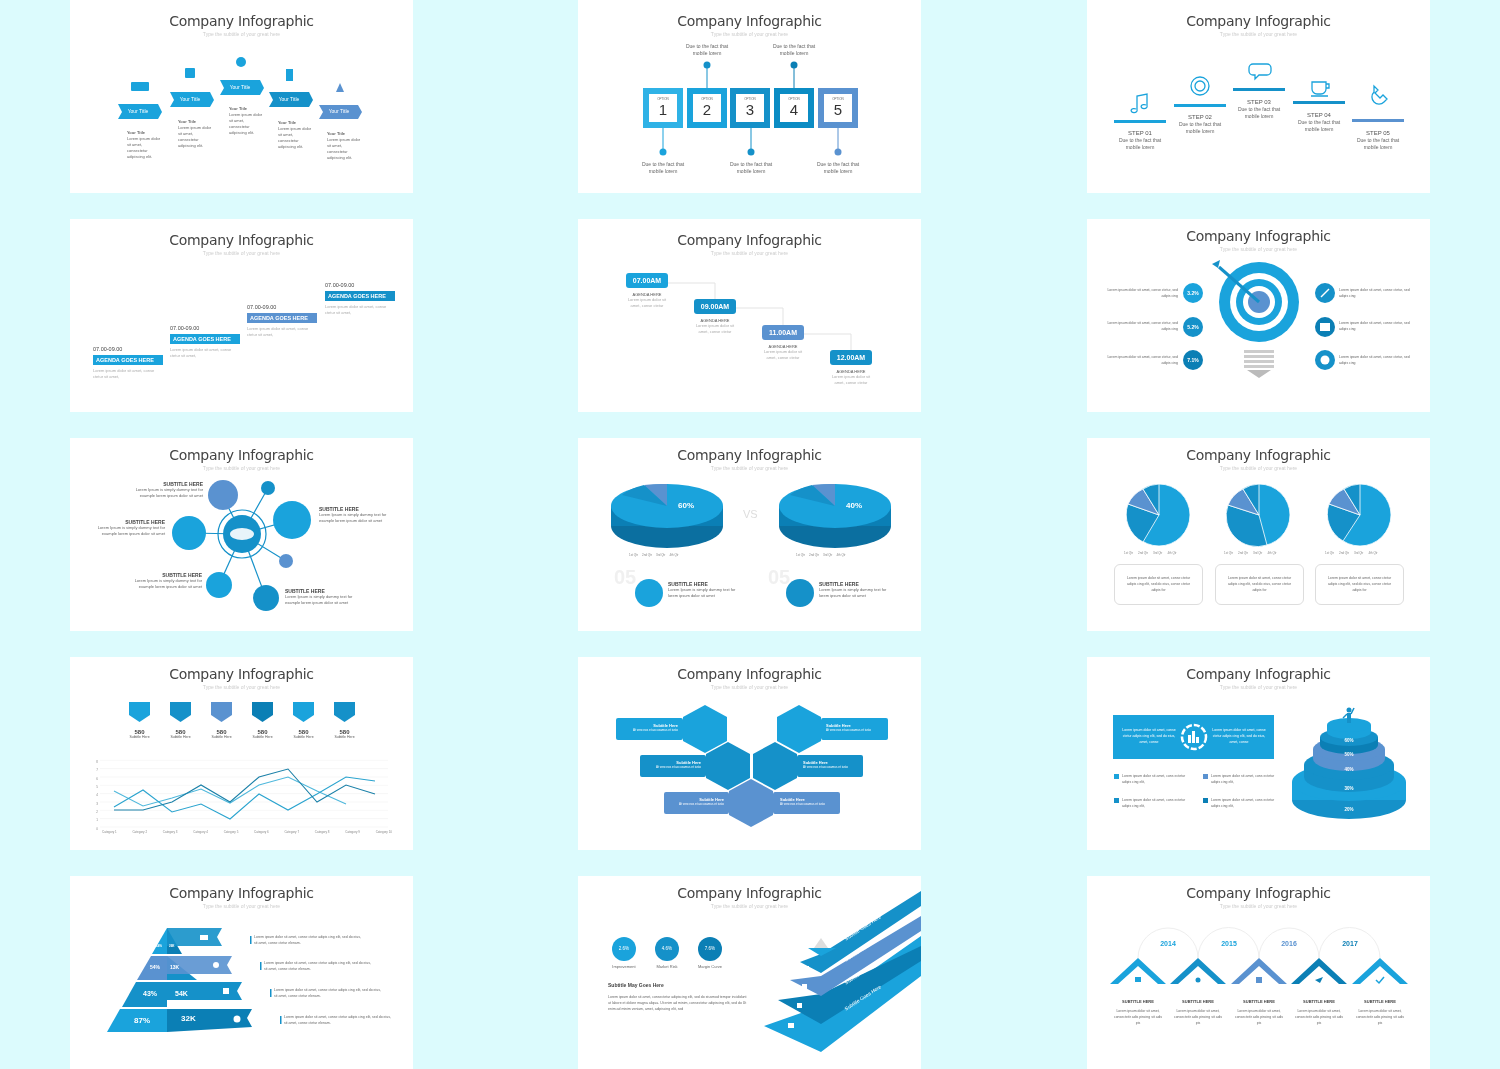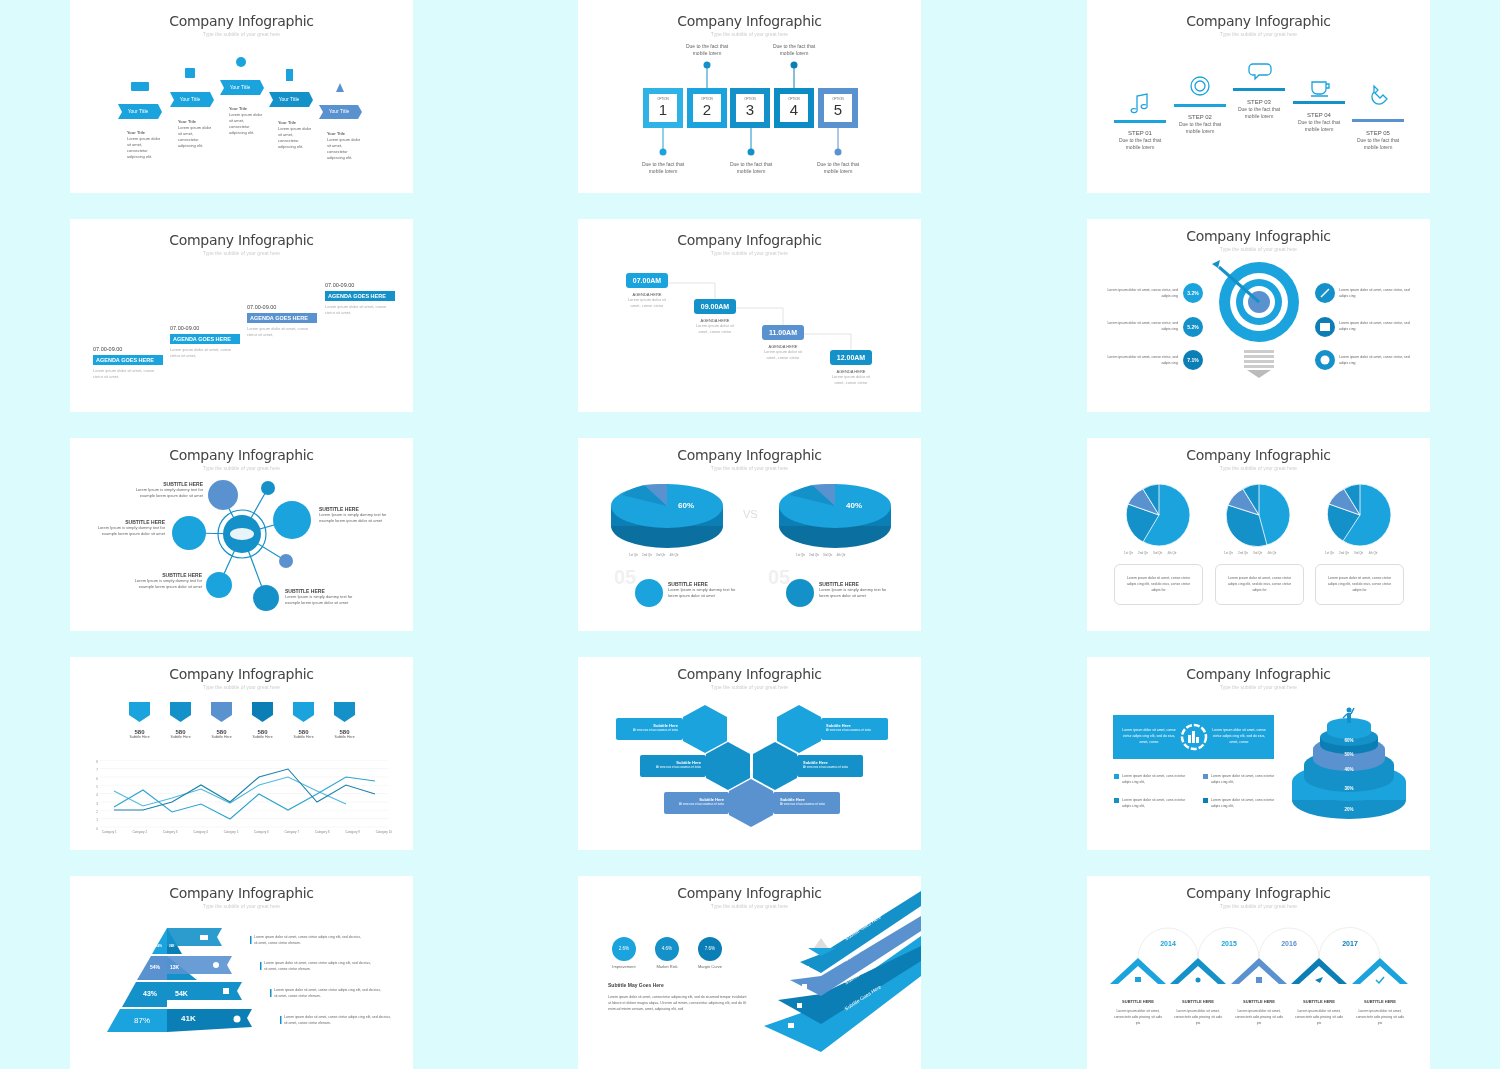--- a/index.html
+++ b/index.html
@@ -577,22 +577,22 @@
         <rect x="200" y="113" width="1.5" height="8"></rect>
         <rect x="210" y="140" width="1.5" height="8"></rect>
       </g>
   </svg>
   <div class="abs" style="left:86px;top:68px;font-size:3px;color:#fff;font-weight:bold">64%</div>
   <div class="abs" style="left:99px;top:68px;font-size:3px;color:#fff;font-weight:bold">26K</div>
   <div class="abs" style="left:80px;top:88px;font-size:5px;color:#fff;font-weight:bold">54%</div>
   <div class="abs" style="left:100px;top:88px;font-size:5px;color:#fff;font-weight:bold">13K</div>
   <div class="abs" style="left:73px;top:114px;font-size:7px;color:#fff;font-weight:bold">43%</div>
   <div class="abs" style="left:105px;top:114px;font-size:7px;color:#fff;font-weight:bold">54K</div>
-  <div class="abs" style="left:64px;top:140px;font-size:8px;color:#fff;font-weight:normal">87%</div>
-  <div class="abs" style="left:111px;top:138px;font-size:8px;color:#fff;font-weight:bold">41K</div>
+  <div class="abs" style="left:64px;top:140px;font-size:8px;color:#fff;font-weight:bold">87%</div>
+  <div class="abs" style="left:111px;top:138px;font-size:8px;color:#fff;font-weight:bold">32K</div>
   <div class="abs tiny" style="left:184px;top:58px;width:110px;font-size:3.5px">Lorem ipsum dolor sit amet, conse ctetur adipis cing elit, sed do eius, sit amet, conse ctetur elenam.</div>
   <div class="abs tiny" style="left:194px;top:84px;width:110px;font-size:3.5px">Lorem ipsum dolor sit amet, conse ctetur adipis cing elit, sed do eius, sit amet, conse ctetur elenam.</div>
   <div class="abs tiny" style="left:204px;top:111px;width:110px;font-size:3.5px">Lorem ipsum dolor sit amet, conse ctetur adipis cing elit, sed do eius, sit amet, conse ctetur elenam.</div>
   <div class="abs tiny" style="left:214px;top:138px;width:110px;font-size:3.5px">Lorem ipsum dolor sit amet, conse ctetur adipis cing elit, sed do eius, sit amet, conse ctetur elenam.</div>
 </div>
 
 <div class="slide" style="left:578px;top:876px">
   <div class="stitle" style="top:9px">Company Infographic</div>
   <div class="ssub" style="top:27px">Type the subtitle of your great here</div>
   <svg class="abs" style="left:0;top:0" width="343" height="193">

